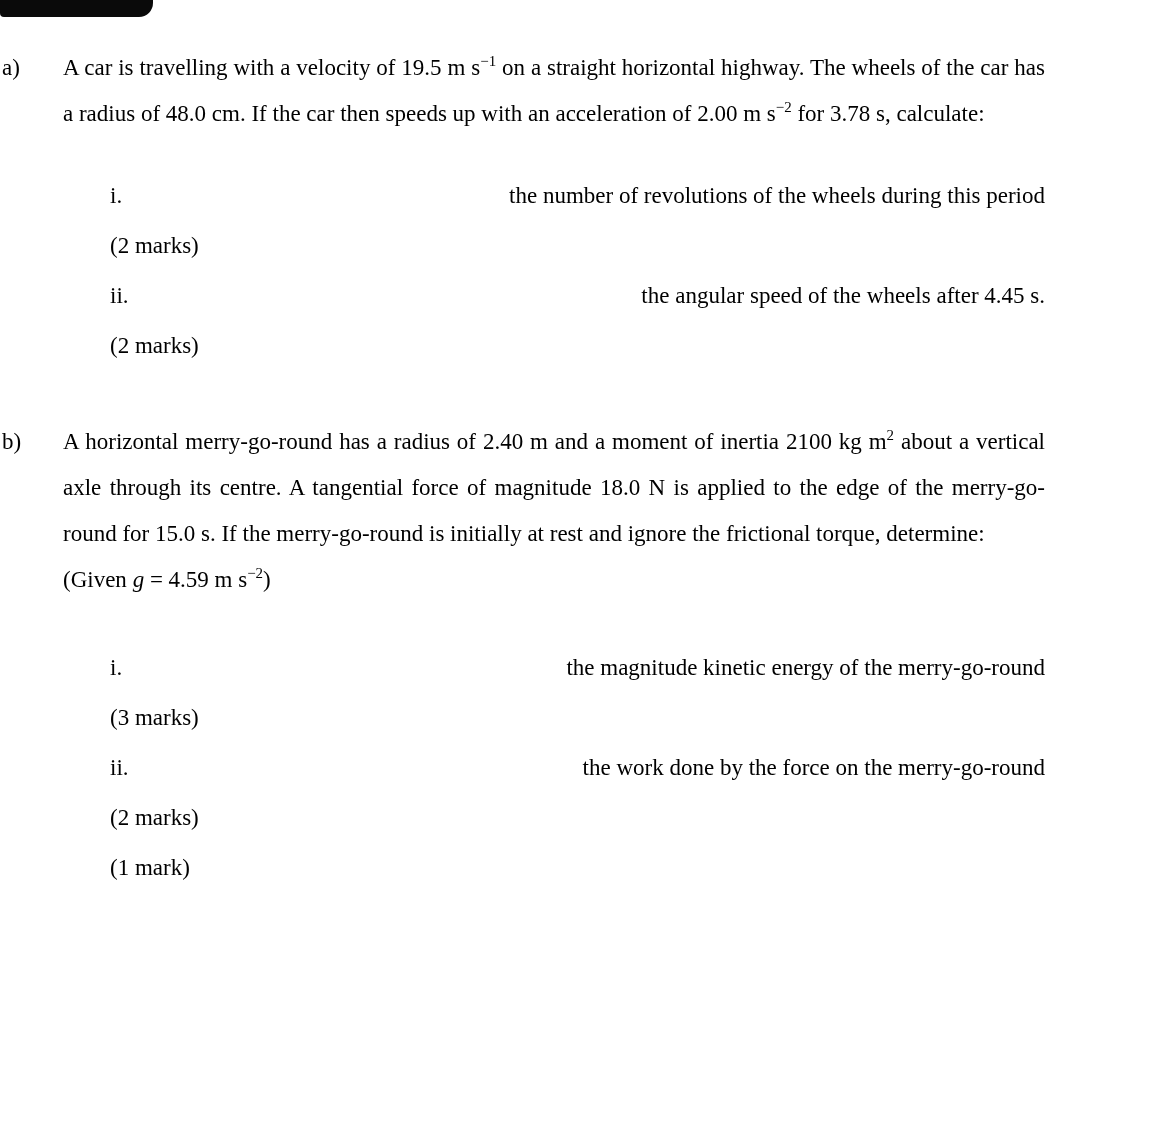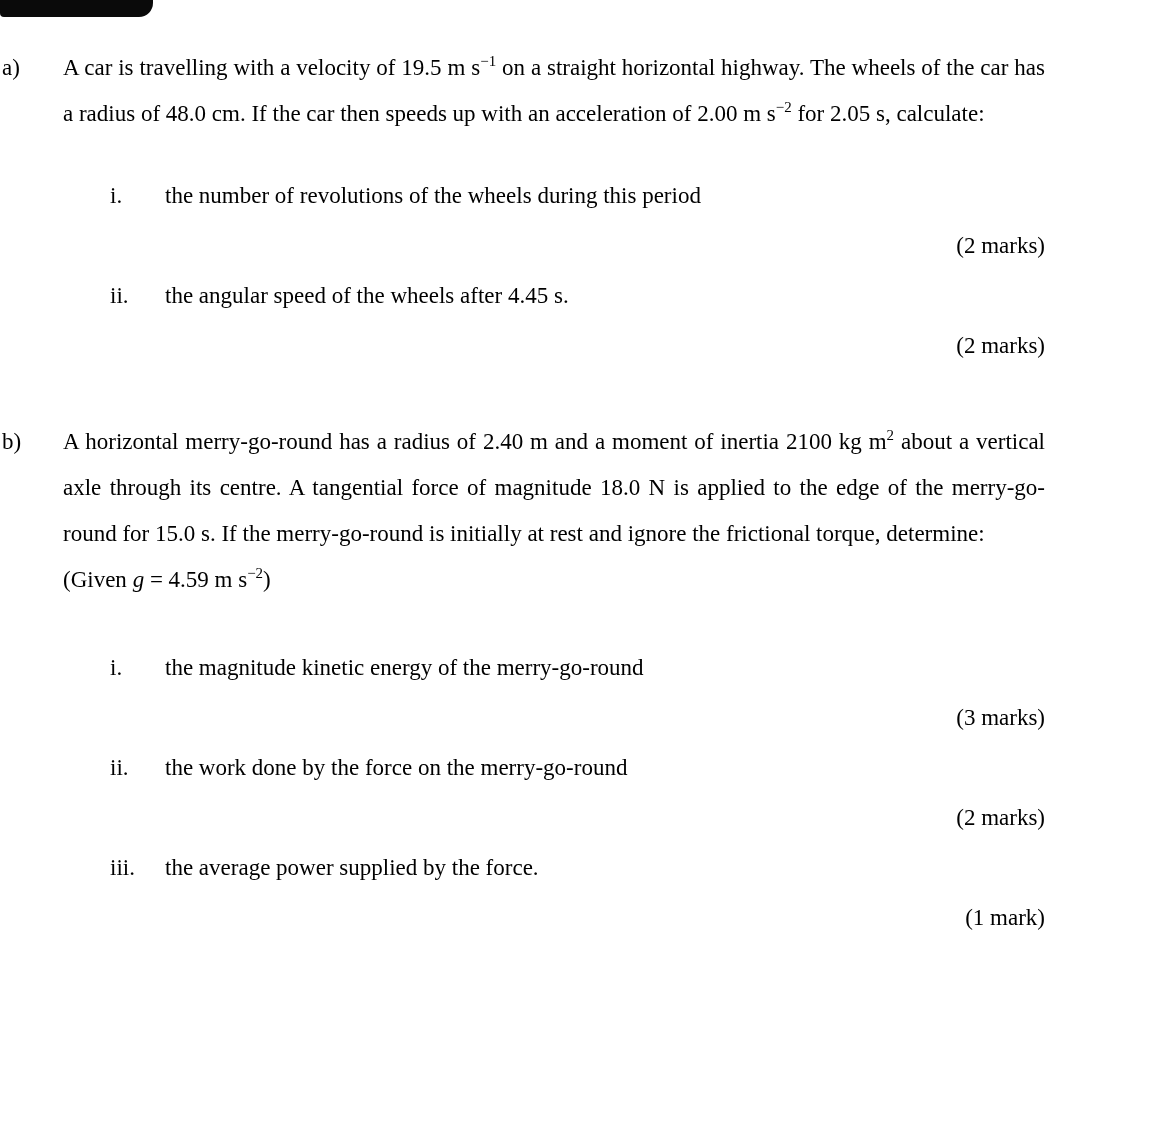--- a/index.html
+++ b/index.html
@@ -64,41 +64,42 @@
     display: flex;
     align-items: flex-start;
     line-height: 46px;
     margin-bottom: 4px;
   }
   .numeral {
     flex: 0 0 55px;
   }
   .subtext {
     flex: 1 1 auto;
+    text-align: right;
   }
   .marks {
-    text-align: right;
+    text-align: left;
     line-height: 46px;
     margin-bottom: 4px;
   }
   .question-b { margin-top: 50px; }
 </style>
 </head>
 <body>
 
 <div class="page">
 
   <div class="corner-tab"></div>
 
   <div class="content">
 
     <section class="question question-a">
       <div class="q-row">
         <div class="q-label">a)</div>
-        <div class="q-body"><span>A car is travelling with a velocity of 19.5 m s</span><sup>−1</sup><span> on a straight horizontal highway. The wheels of the car has a radius of 48.0 cm. If the car then speeds up with an acceleration of 2.00 m s</span><sup>−2</sup><span> for 2.05 s, calculate:</span></div>
+        <div class="q-body"><span>A car is travelling with a velocity of 19.5 m s</span><sup>−1</sup><span> on a straight horizontal highway. The wheels of the car has a radius of 48.0 cm. If the car then speeds up with an acceleration of 2.00 m s</span><sup>−2</sup><span> for 3.78 s, calculate:</span></div>
       </div>
 
       <div class="subitems subitems-a">
         <div class="subitem">
           <div class="numeral">i.</div>
           <div class="subtext">the number of revolutions of the wheels during this period</div>
         </div>
         <div class="marks">(2 marks)</div>
 
         <div class="subitem">
@@ -124,22 +125,18 @@
           <div class="subtext">the magnitude kinetic energy of the merry-go-round</div>
         </div>
         <div class="marks">(3 marks)</div>
 
         <div class="subitem">
           <div class="numeral">ii.</div>
           <div class="subtext">the work done by the force on the merry-go-round</div>
         </div>
         <div class="marks">(2 marks)</div>
 
-        <div class="subitem">
-          <div class="numeral">iii.</div>
-          <div class="subtext">the average power supplied by the force.</div>
-        </div>
         <div class="marks">(1 mark)</div>
       </div>
     </section>
 
   </div>
 </div>
 
 </body></html>

